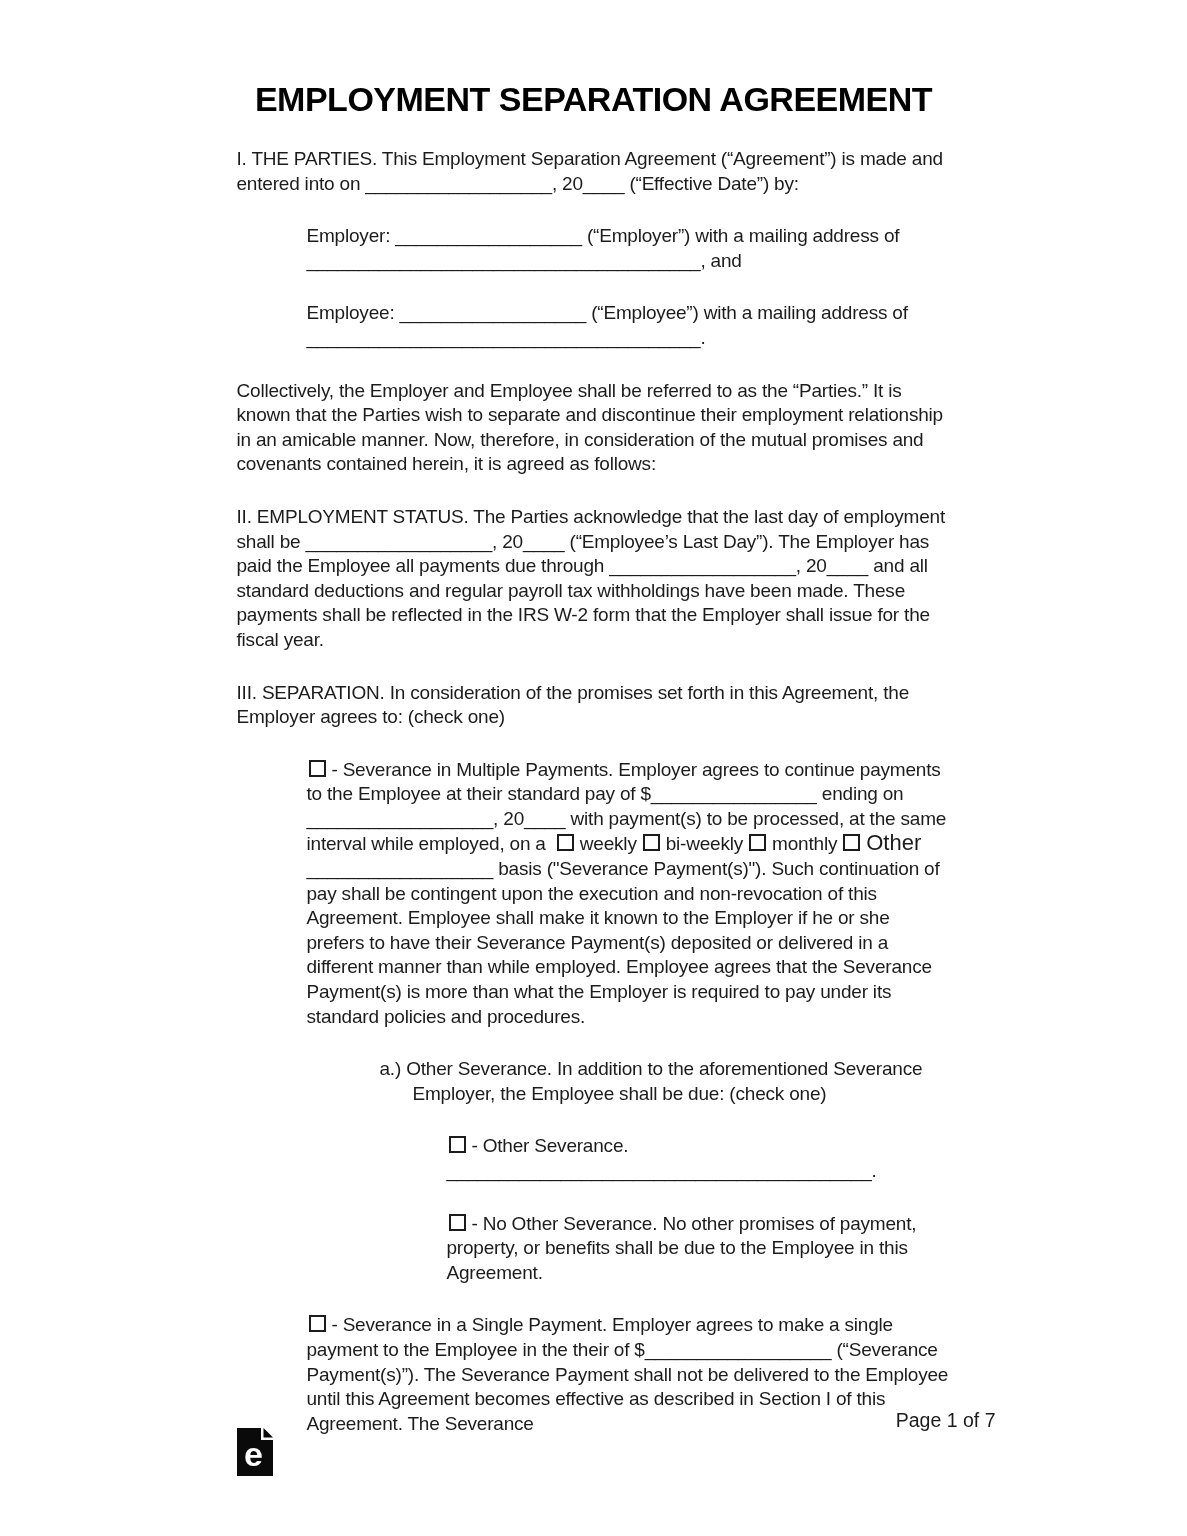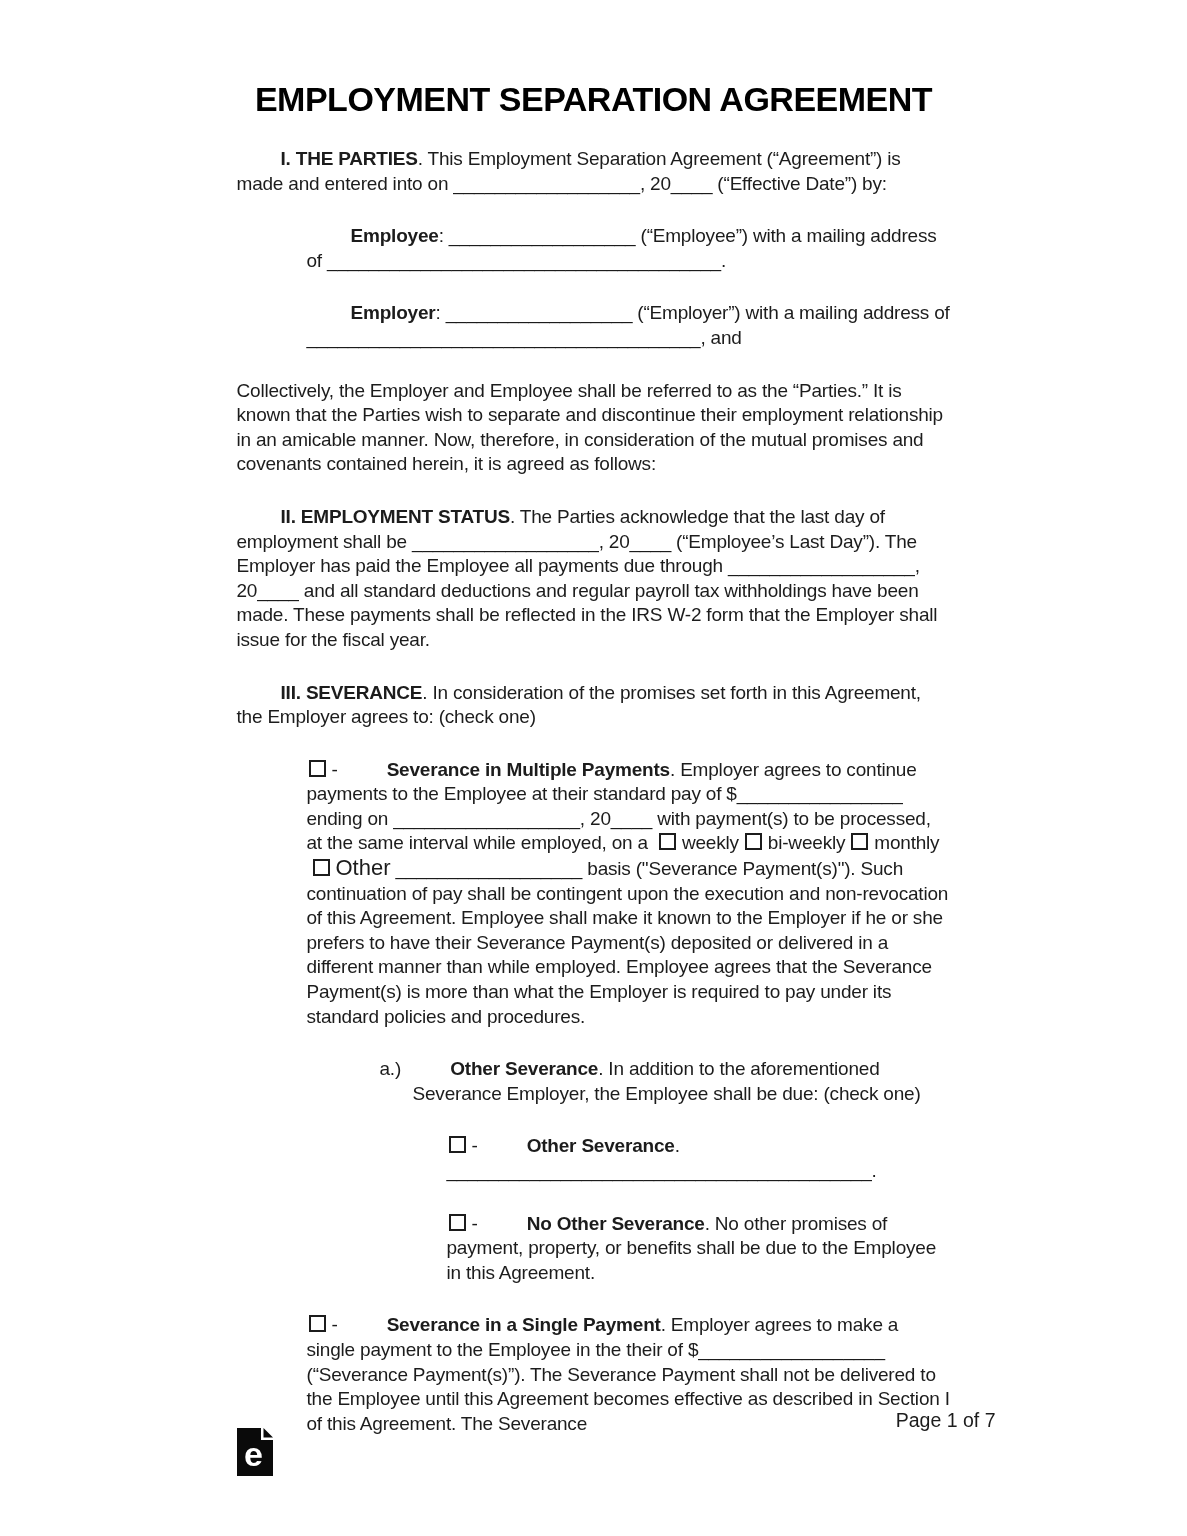--- a/index.html
+++ b/index.html
@@ -21,21 +21,21 @@
   h1.doc-title {
     margin: 0 0 27px 0;
     text-align: center;
     font-size: 34px;
     line-height: 42px;
     letter-spacing: -0.5px;
     color: #000000;
     font-weight: bold;
   }
   p { margin: 0 0 28px 0; }
-  .b { font-weight: bold; margin-left: 44px; }
+  .b { font-weight: normal; }
   .indent1 { margin-left: 70px; }
   .indent3 { margin-left: 210px; }
   .suba { margin-left: 143px; padding-left: 33px; text-indent: -33px; }
   .cb {
     display: inline-block;
     width: 13px;
     height: 13px;
     border: 2px solid #1c1c1c;
     vertical-align: -1px;
     margin: 0 4px 0 2px;
@@ -65,35 +65,35 @@
 
 <div class="page">
 
   <h1 class="doc-title">EMPLOYMENT SEPARATION AGREEMENT</h1>
 
   <p>
     <span class="b">I. THE PARTIES</span><span>. This Employment Separation Agreement (“Agreement”) is made and entered into on __________________, 20____ (“Effective Date”) by:</span>
   </p>
 
   <p class="indent1">
-    <span class="b">Employee</span><span>: __________________ (“Employee”) with a mailing address of </span><span>______________________________________.</span>
+    <span class="b">Employer</span><span>: __________________ (“Employer”) with a mailing address of </span><span>______________________________________, and</span>
   </p>
 
   <p class="indent1">
-    <span class="b">Employer</span><span>: __________________ (“Employer”) with a mailing address of </span><span>______________________________________, and</span>
+    <span class="b">Employee</span><span>: __________________ (“Employee”) with a mailing address of </span><span>______________________________________.</span>
   </p>
 
   <p>Collectively, the Employer and Employee shall be referred to as the “Parties.” It is known that the Parties wish to separate and discontinue their employment relationship in an amicable manner. Now, therefore, in consideration of the mutual promises and covenants contained herein, it is agreed as follows:</p>
 
   <p>
     <span class="b">II. EMPLOYMENT STATUS</span><span>. The Parties acknowledge that the last day of employment shall be __________________, 20____ (“Employee’s Last Day”). The Employer has paid the Employee all payments due through __________________, 20____ and all standard deductions and regular payroll tax withholdings have been made. These payments shall be reflected in the IRS W-2 form that the Employer shall issue for the fiscal year.</span>
   </p>
 
   <p>
-    <span class="b">III. SEVERANCE</span><span>. In consideration of the promises set forth in this Agreement, the Employer agrees to: (check one)</span>
+    <span class="b">III. SEPARATION</span><span>. In consideration of the promises set forth in this Agreement, the Employer agrees to: (check one)</span>
   </p>
 
 
   <p class="indent1">
     <span class="cb"></span><span class="dash">-</span><span class="b">Severance in Multiple Payments</span><span>. Employer agrees to continue payments to the Employee at their standard pay of $________________ ending on __________________, 20____ with payment(s) to be processed, at the same interval while employed, on a </span><span class="cb mid"></span><span>weekly</span><span class="cb mid"></span><span>bi-weekly</span><span class="cb mid"></span><span>monthly</span><span class="cb mid"></span><span class="lg">Other</span><span> __________________</span>
     <span>basis ("Severance Payment(s)"). Such continuation of pay shall be contingent upon the execution and non-revocation of this Agreement. Employee shall make it known to the Employer if he or she prefers to have their Severance Payment(s) deposited or delivered in a different manner than while employed. Employee agrees that the Severance Payment(s) is more than what the Employer is required to pay under its standard policies and procedures.</span>
   </p>
 
   <p class="suba">
     <span>a.)</span>&nbsp;<span class="b">Other Severance</span><span>. In addition to the aforementioned Severance Employer, the Employee shall be due: (check one)</span>

